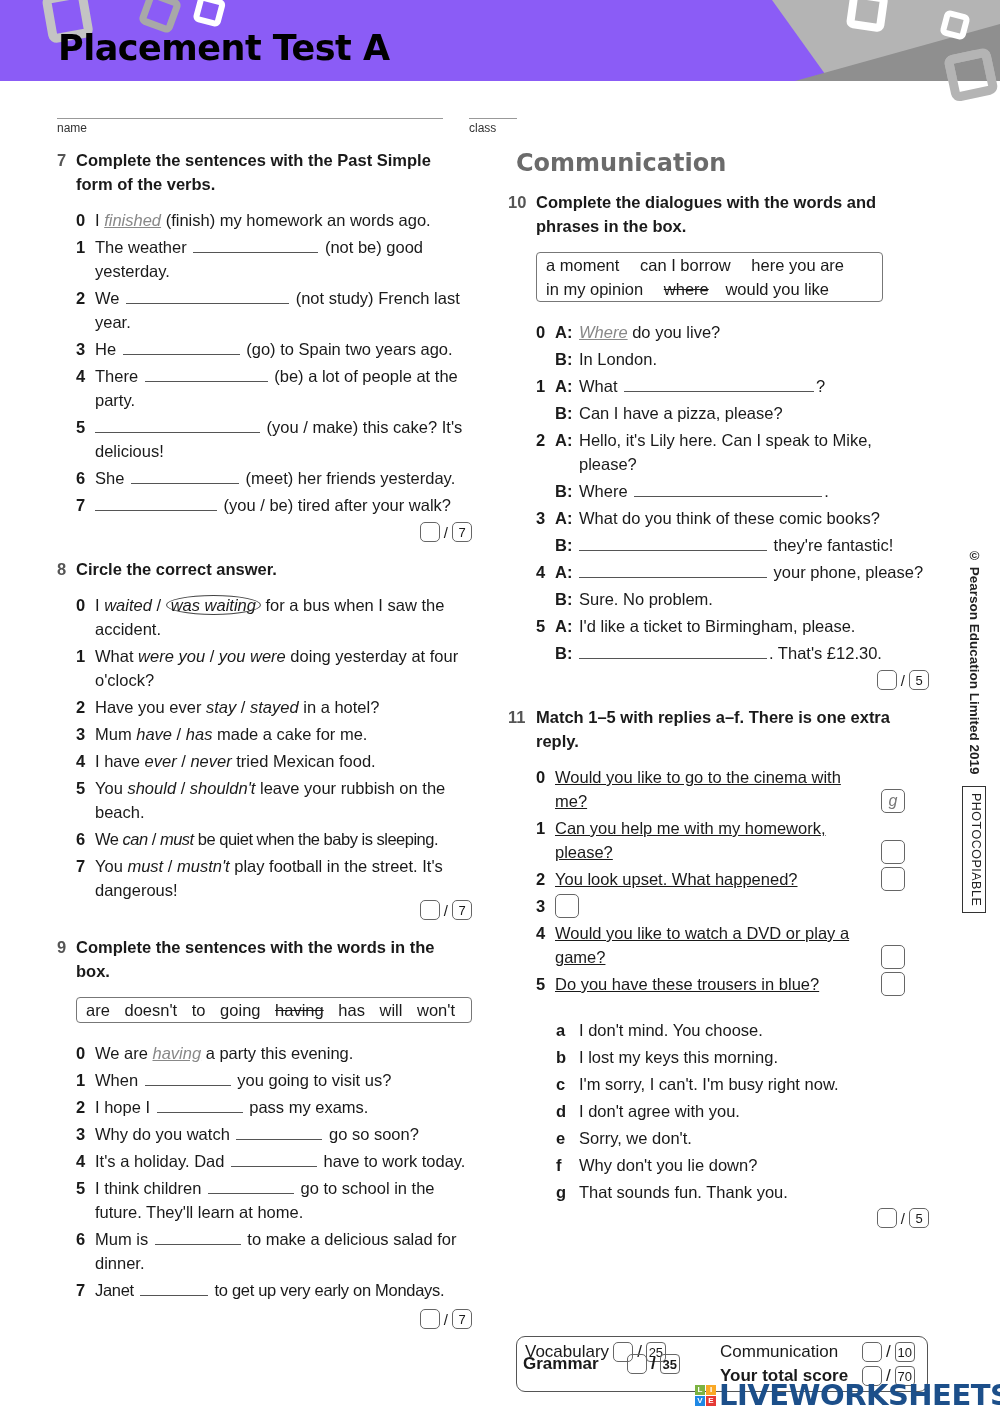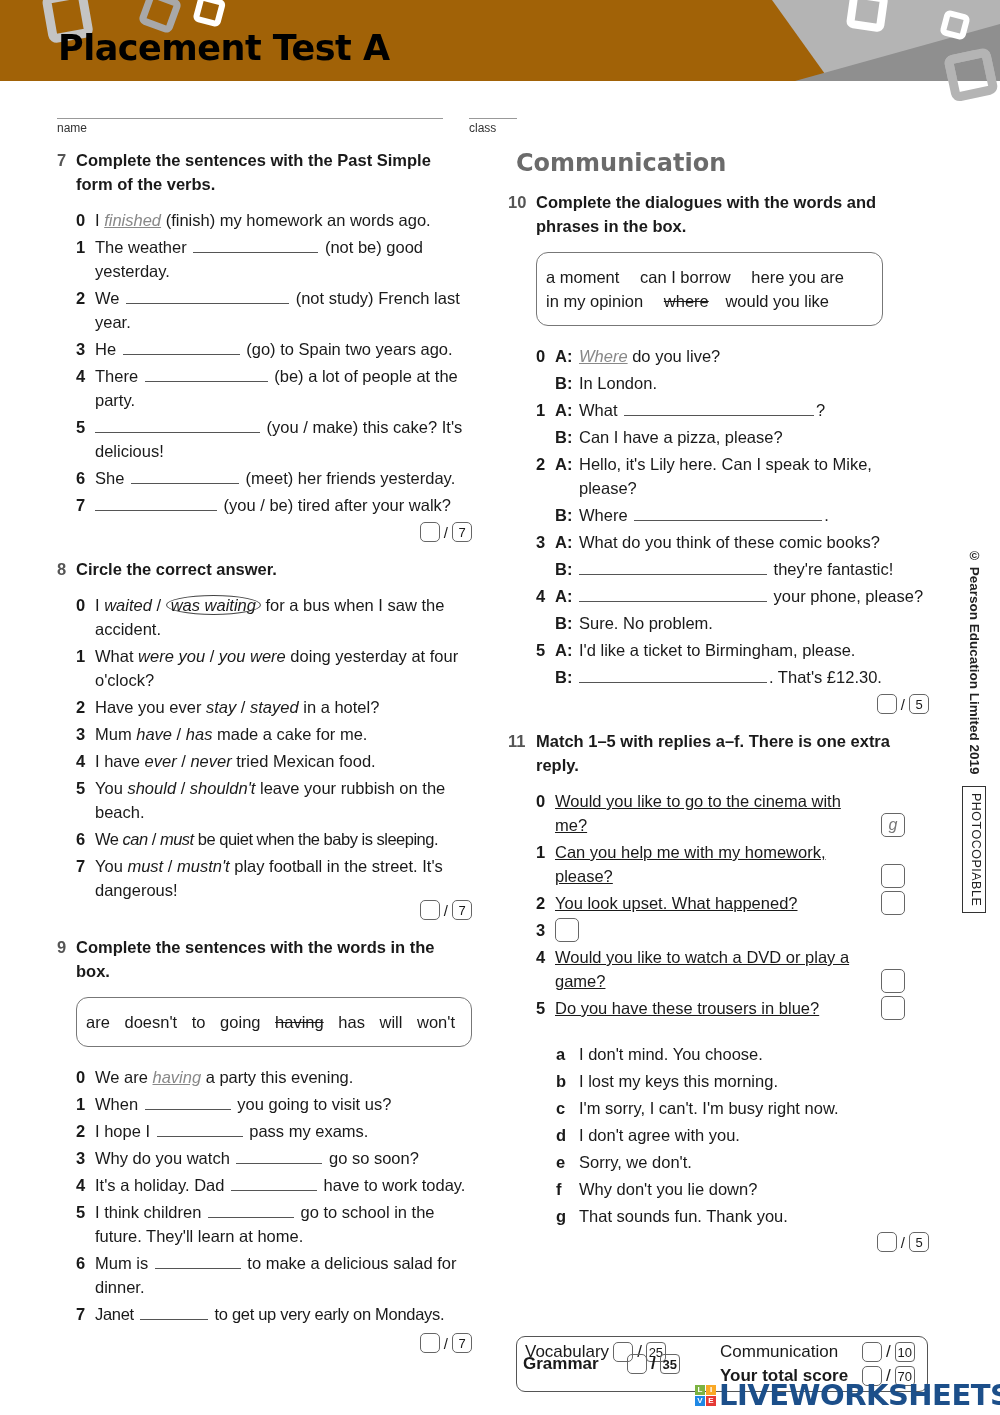--- a/index.html
+++ b/index.html
@@ -1,20 +1,20 @@
 <!DOCTYPE html>
 <html><head>
 <meta charset="utf-8">
 <style>
   * { box-sizing: border-box; margin: 0; padding: 0; }
   html, body { width: 1000px; height: 1415px; background: #fff; overflow: hidden; }
   body { position: relative; font-family: "Liberation Sans", "DejaVu Sans", sans-serif; color: #1a1a1a; font-size: 16.5px; }
 
   
-  .banner { position: absolute; left: 0; top: 0; width: 1000px; height: 81px; background: #a16207; overflow: hidden; }
+  .banner { position: absolute; left: 0; top: 0; width: 1000px; height: 81px; background: #8b5cf6; overflow: hidden; }
   .banner svg { position: absolute; left: 0; top: 0; }
   .title { position: absolute; left: 58px; top: 28px; font-family: "DejaVu Sans", sans-serif; font-weight: bold; font-size: 35px; letter-spacing: -0.5px; color: #000; }
 
   .name-line { position: absolute; left: 57px; top: 118px; width: 386px; border-top: 1.5px solid #999; }
   .class-line { position: absolute; left: 469px; top: 118px; width: 48px; border-top: 1.5px solid #999; }
   .name-label { position: absolute; left: 57px; top: 121px; font-size: 12px; color: #333; }
   .class-label { position: absolute; left: 469px; top: 121px; font-size: 12px; color: #333; }
 
   .col-left { position: absolute; left: 57px; top: 148px; width: 415px; }
   .col-right { position: absolute; left: 508px; top: 148px; width: 425px; }
@@ -30,21 +30,21 @@
   .item .t { flex: 1; }
   .blank { display: inline-block; border-bottom: 1px solid #555; height: 16px; vertical-align: baseline; margin: 0 2px; }
   .ans { font-style: italic; color: #888; text-decoration: underline; }
   .it { font-style: italic; }
   .circled { font-style: italic; border: 1.2px solid #444; border-radius: 50%; padding: 0 4px; }
 
   .score { display: flex; justify-content: flex-end; align-items: center; margin-top: 4px; height: 22px; font-size: 15px; gap: 4px; }
   .score .box { width: 20px; height: 20px; border: 1.3px solid #666; border-radius: 5px; }
   .score .tot { width: 20px; height: 20px; border: 1.3px solid #666; border-radius: 5px; font-size: 13px; display: flex; align-items: center; justify-content: center; }
 
-  .wordbox { border: 1.3px solid #777; border-radius: 12px; padding: 12px 9px; margin-top: 14px; margin-bottom: 16px; font-size: 16.5px; line-height: 24px; }
+  .wordbox { border: 1.3px solid #777; border-radius: 4px; padding: 0 9px; margin-top: 14px; margin-bottom: 16px; font-size: 16.5px; line-height: 24px; }
   .wordbox span { margin-right: 10px; }
   .wordbox span.strike { text-decoration: line-through; }
 
   .section-title { font-family: "DejaVu Sans", sans-serif; font-weight: bold; font-size: 24px; color: #6b6b6b; margin-left: 8px; margin-bottom: 12px; line-height: 30px; }
 
   .dlg { margin-left: 28px; }
   .dlg-row { display: flex; line-height: 24px; margin-bottom: 3px; }
   .dlg-row .n { width: 19px; font-weight: bold; flex-shrink: 0; }
   .dlg-row .sp { width: 24px; font-weight: bold; flex-shrink: 0; }
   .dlg-row .t { flex: 1; }

